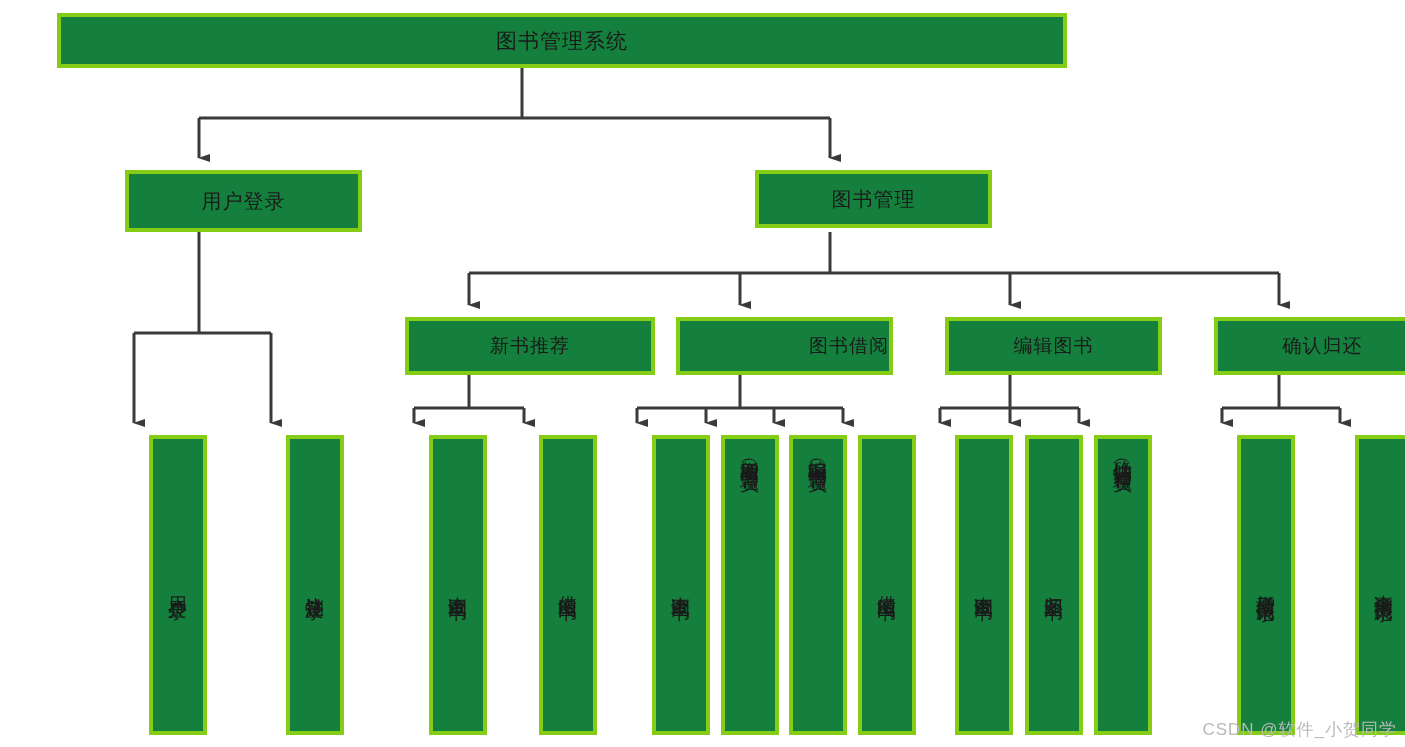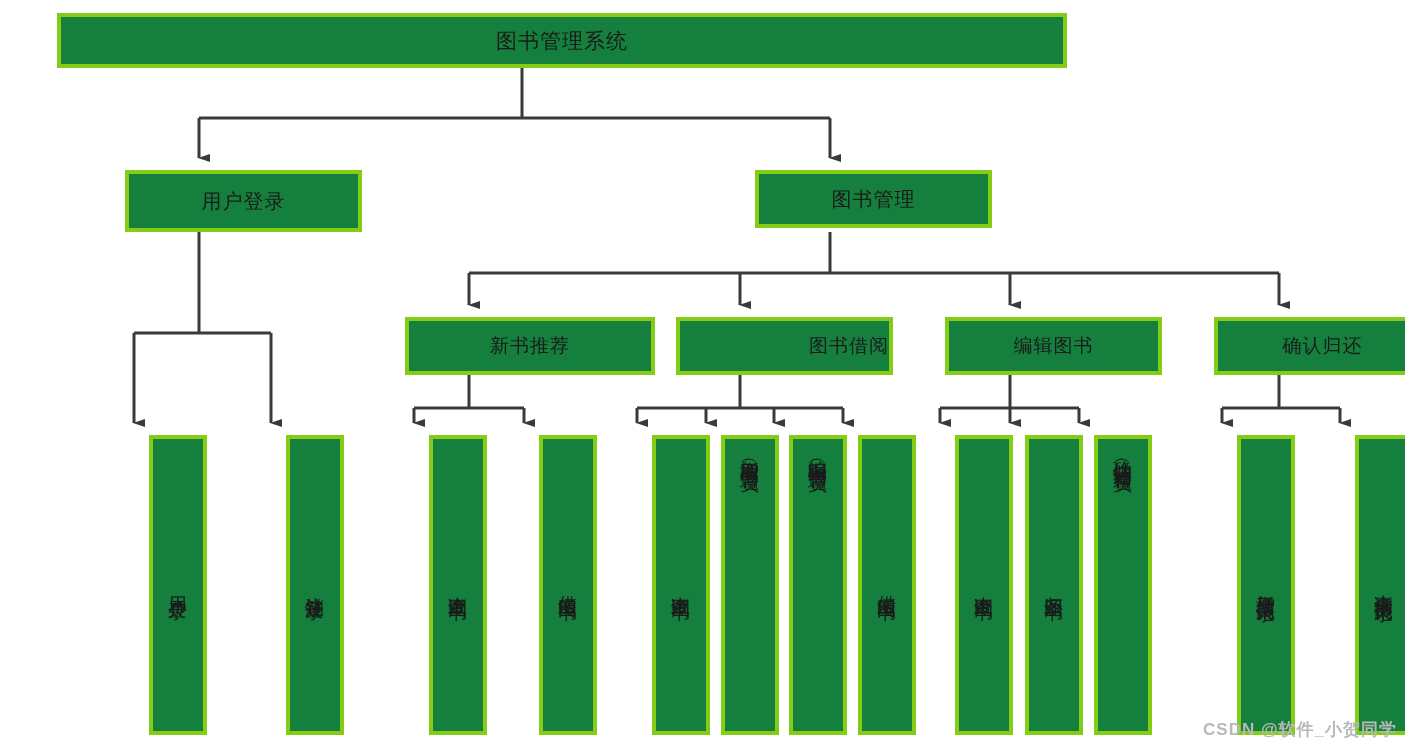--- a/index.html
+++ b/index.html
@@ -64,21 +64,20 @@
     letter-spacing: 1px;
   }
   #watermark {
     position: absolute;
     right: 8px;
     bottom: 6px;
     font-size: 17px;
     color: #b8b8b8;
     letter-spacing: 1px;
     white-space: nowrap;
-    font-weight: bold;
   }
 </style>
 </head>
 <body>
 
 <div id="diagram-root">
 
   <svg id="connectors" viewBox="0 0 1405 747">
     <defs>
       <marker id="arrowhead" markerWidth="10" markerHeight="12" refX="4" refY="11" orient="auto" markerUnits="userSpaceOnUse">

